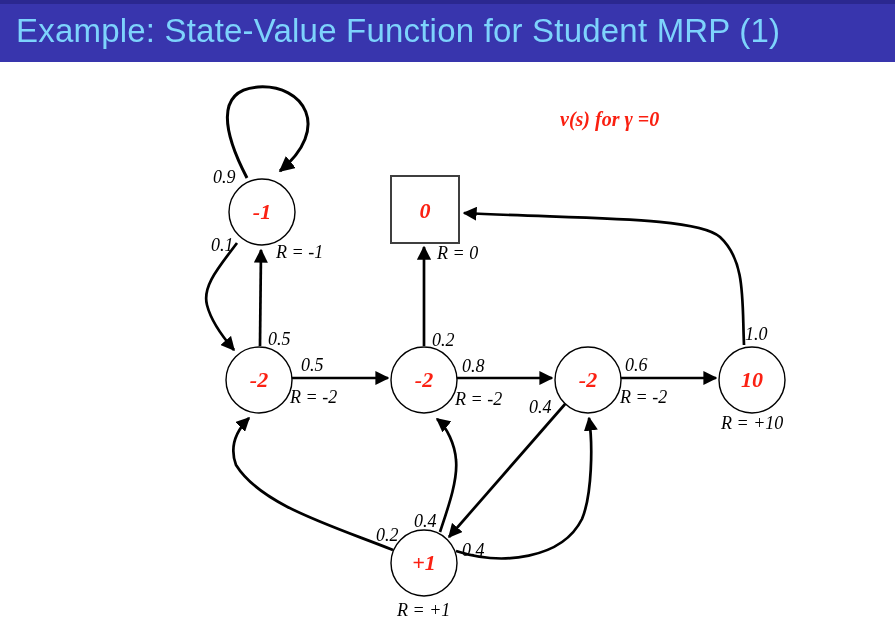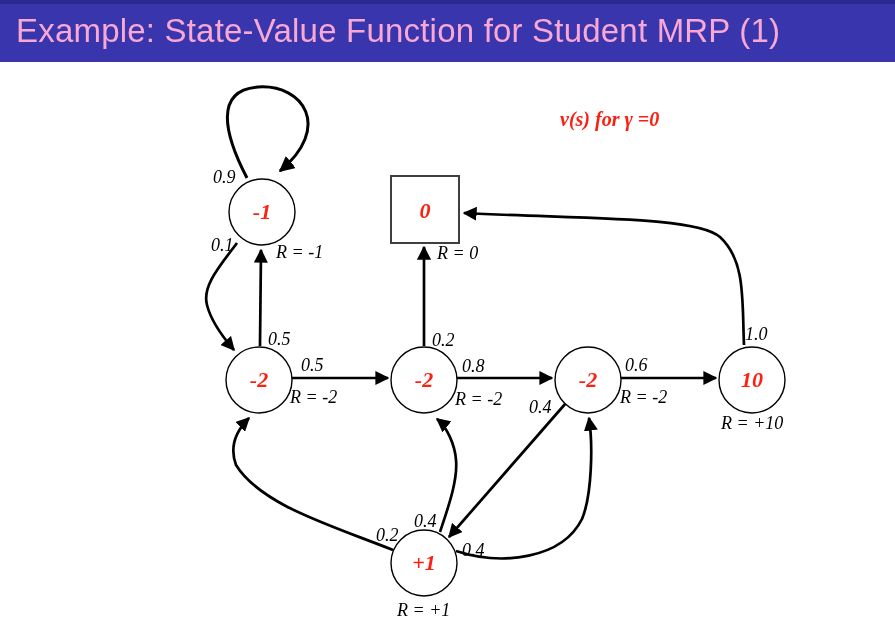--- a/index.html
+++ b/index.html
@@ -17,21 +17,21 @@
     border-top:4px solid #2b2890;
     box-sizing:border-box;
     display:flex;align-items:center;
   }
   .titlebar h1{
     margin:0 0 4px 16px;
     font-family:"Liberation Sans", sans-serif;
     font-weight:500;
     font-size:33px;
     letter-spacing:0.2px;
-    color:#f9a8d4;
+    color:#7dd3fc;
   }
   .canvas{
     position:absolute;top:62px;left:0;
     width:895px;height:561px;
   }
   svg{display:block;}
   .edge{fill:none;stroke:#000000;stroke-width:2.7;}
   .edge.thick{stroke-width:3;}
   .node-circle{fill:#ffffff;stroke:#000000;stroke-width:1.4;}
   .node-square{fill:#ffffff;stroke:#3f3f3f;stroke-width:2;}

